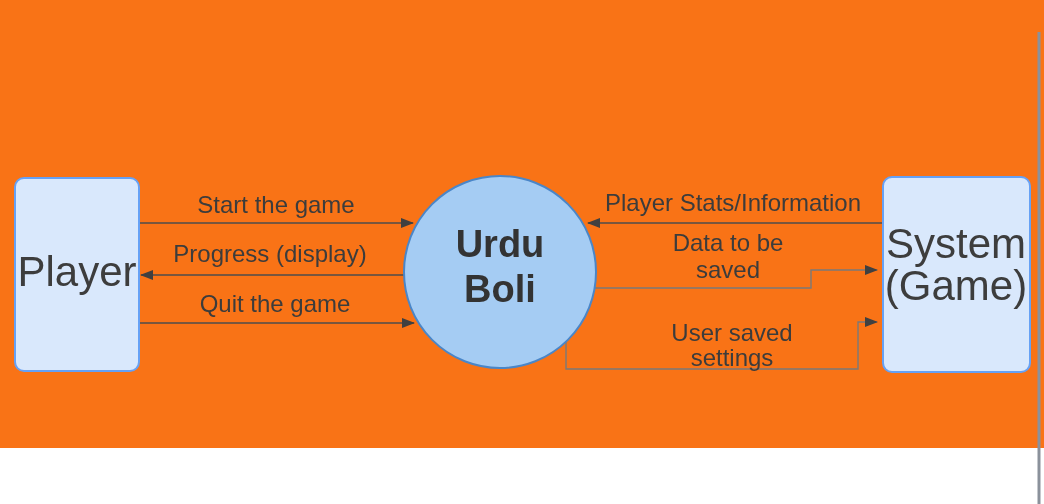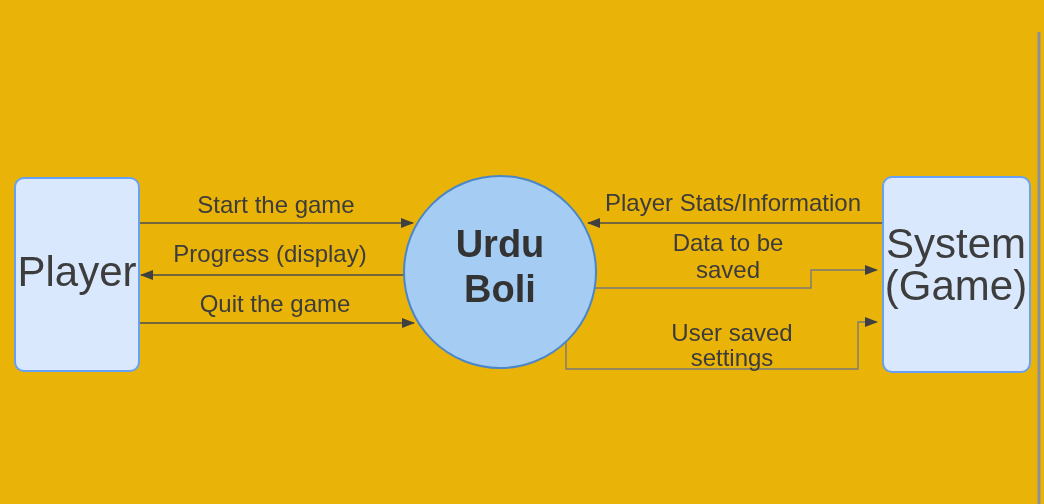--- a/index.html
+++ b/index.html
@@ -6,22 +6,22 @@
     margin: 0;
     padding: 0;
     background: #ffffff;
     width: 1044px;
     height: 504px;
     overflow: hidden;
   }
   .canvas {
     position: relative;
     width: 1044px;
-    height: 504px;
-    background: #eab308;
+    height: 448px;
+    background: #f97316;
   }
   svg text {
     font-family: "Liberation Sans", sans-serif;
     text-anchor: middle;
   }
   .entity-rect {
     fill: var(--entity-fill);
     stroke: var(--entity-stroke);
     stroke-width: 2;
   }

